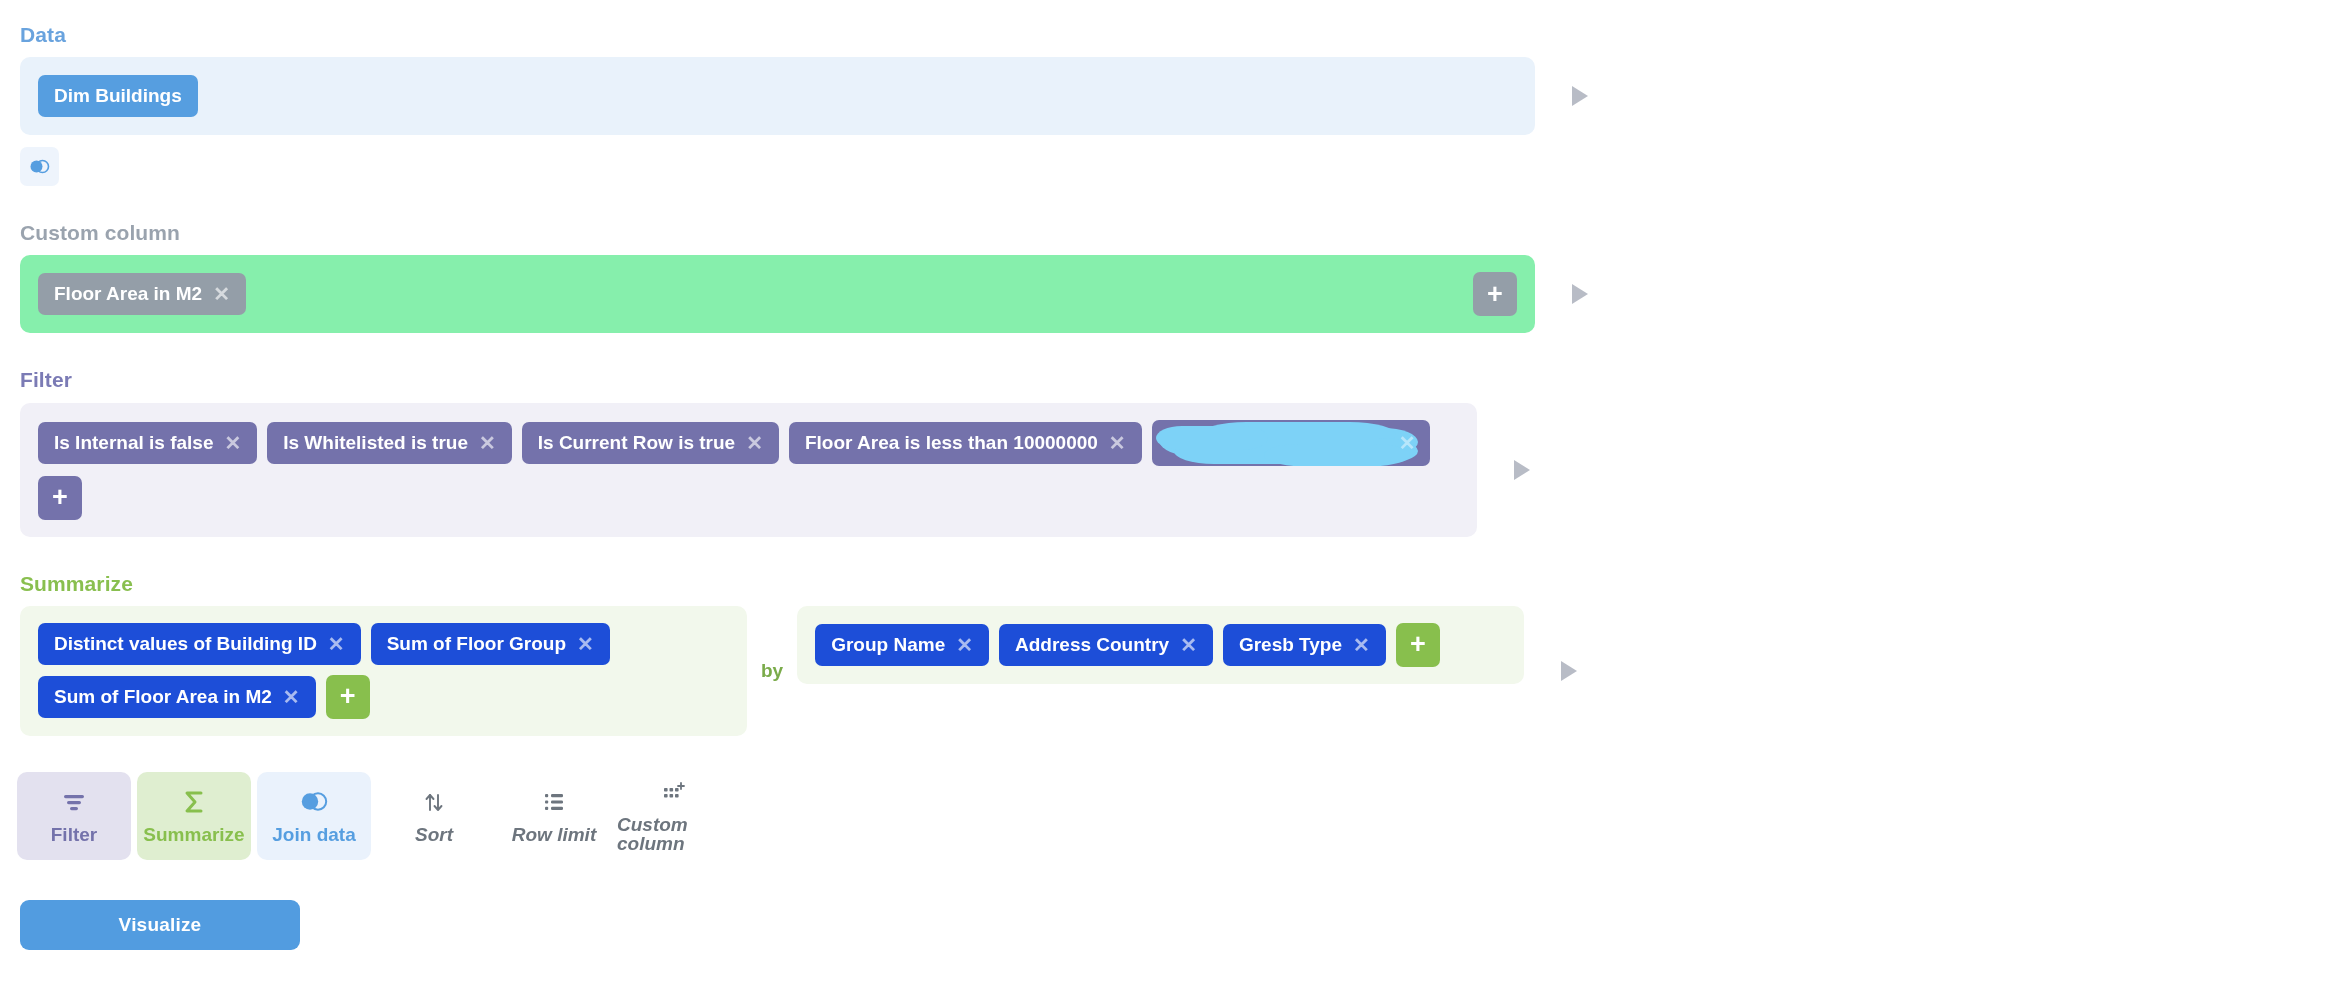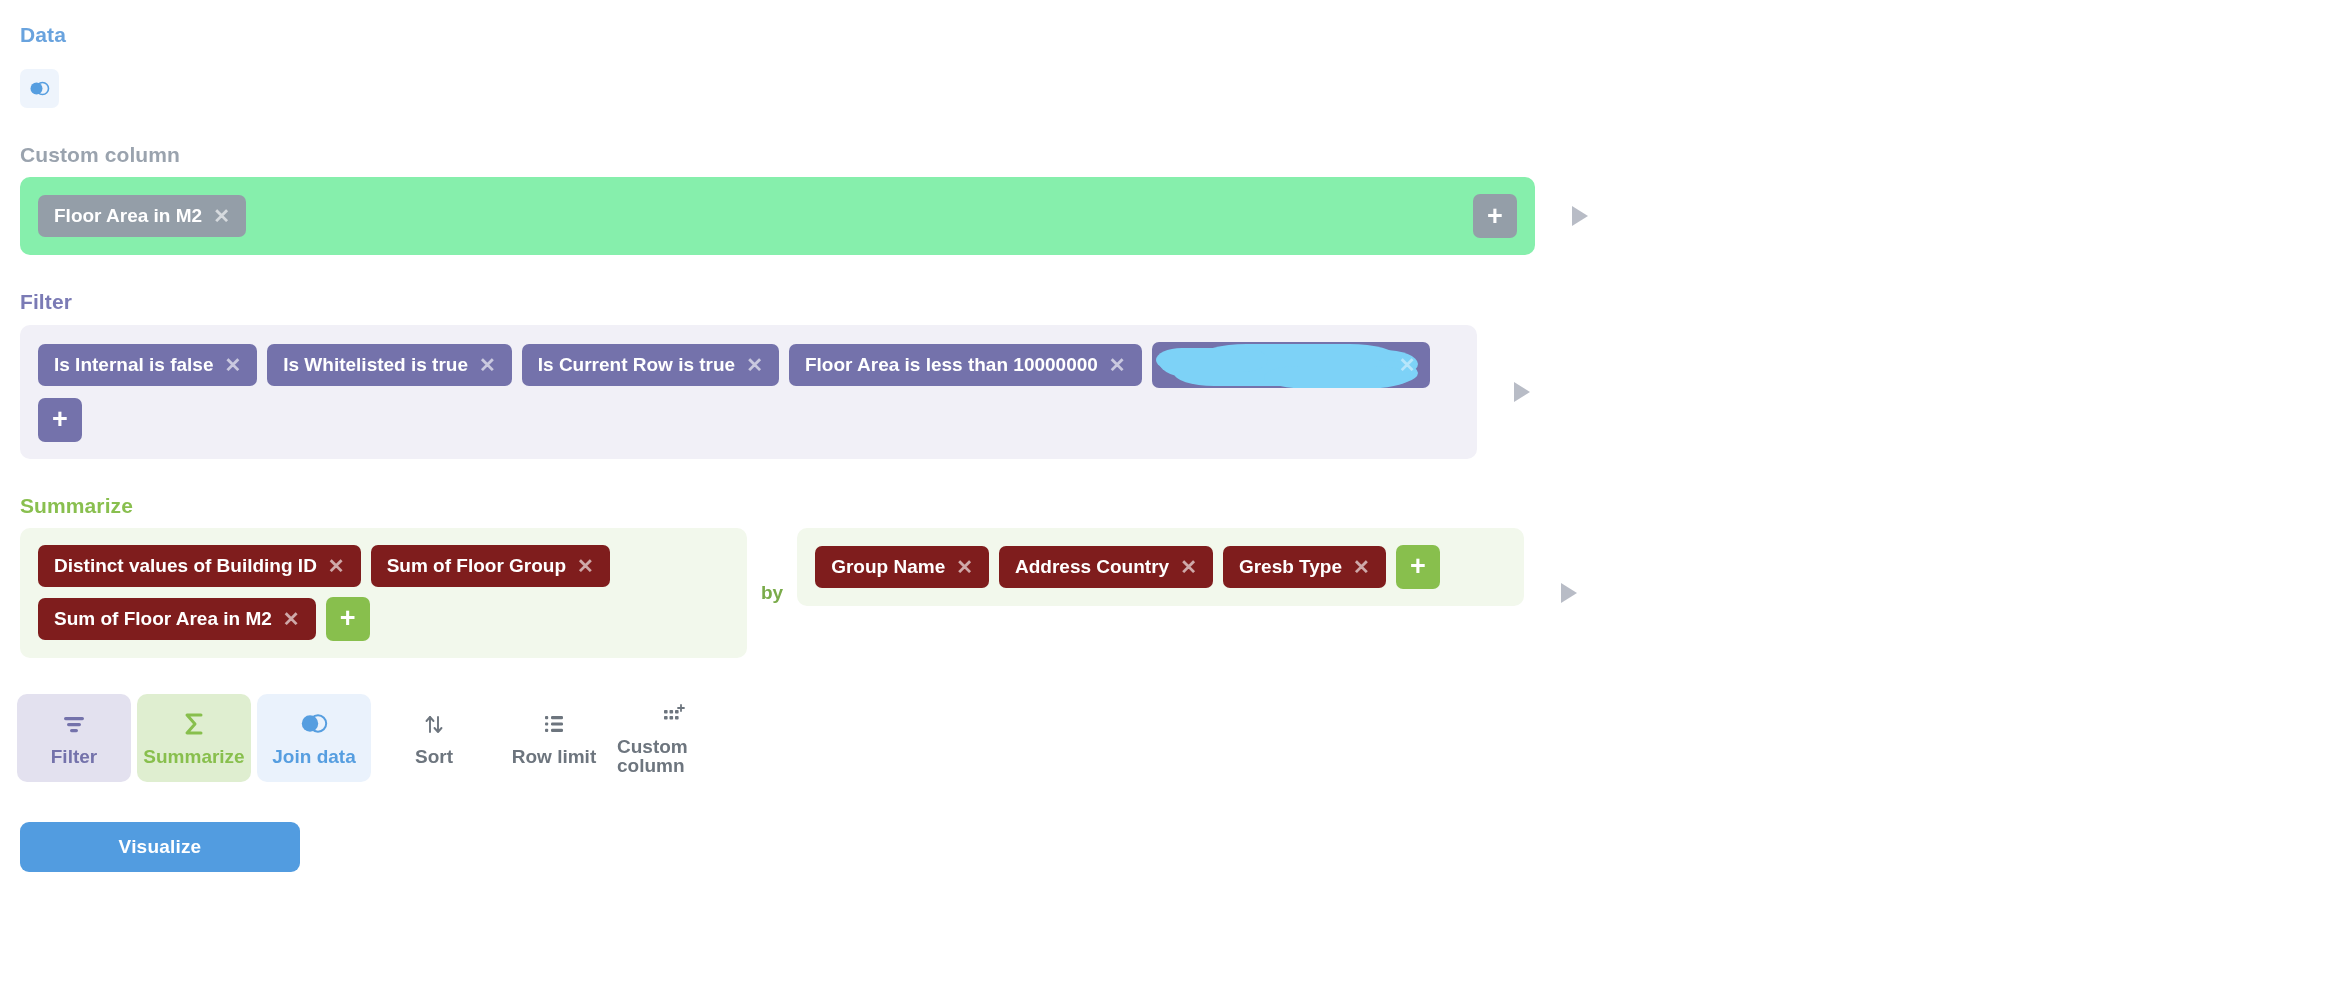--- a/index.html
+++ b/index.html
@@ -77,21 +77,21 @@
   .chip .x {
     font-size: 20px;
     font-weight: bold;
     color: rgba(255,255,255,.62);
     line-height: 1;
     cursor: pointer;
   }
   .chip-blue   { background: #569ee0; }
   .chip-gray   { background: #949ea8; }
   .chip-purple { background: #7472ab; }
-  .chip-green  { background: #7f1d1d; }
+  .chip-green  { background: #1d4ed8; }
 
   .plus {
     display: inline-flex;
     align-items: center;
     justify-content: center;
     width: 44px;
     height: 44px;
     border-radius: 7px;
     color: #fff;
     font-size: 27px;
@@ -197,21 +197,21 @@
     font-size: 19px;
     font-weight: bold;
     line-height: 1;
   }
   .ab-filter    { background: #e3e1ef; }
   .ab-filter    .a-label { color: #7472ab; }
   .ab-summarize { background: #dfeed0; }
   .ab-summarize .a-label { color: #88bf4d; }
   .ab-join      { background: #eaf2fc; }
   .ab-join      .a-label { color: #569ee0; }
-  .ab-plain     { background: transparent; }
+  .ab-plain     { background: transparent; font-style: italic; }
   .ab-plain     .a-label { color: #6d757e; }
   .action-icon { height: 28px; display: flex; align-items: center; justify-content: center; }
 
   
   .visualize-wrap { padding-left: 20px; margin-top: 40px; }
   .visualize-btn {
     width: 280px;
     height: 50px;
     background: #529ce0;
     border: none;
@@ -224,20 +224,32 @@
     letter-spacing: .2px;
   }
 </style>
 </head>
 <body>
 
 <div class="notebook">
 
   <div class="step">
     <div class="step-label lbl-data">Data</div>
+    <div class="step-row">
+      <div class="panel data">
+        <span class="chip chip-blue">
+          <span>Dim Buildings</span>
+        </span>
+      </div>
+      <div class="preview-btn">
+        <svg width="22" height="24" viewBox="0 0 22 24">
+          <path d="M3 2 L19 12 L3 22 Z" fill="#b8bcc6"></path>
+        </svg>
+      </div>
+    </div>
     <div class="join-btn">
       <svg width="21" height="15" viewBox="0 0 21 15">
         <circle cx="7.5" cy="7.5" r="6" fill="#569ee0"></circle>
         <circle cx="13.5" cy="7.5" r="6" fill="none" stroke="#569ee0" stroke-width="1.6"></circle>
       </svg>
     </div>
   </div>
 
   <div class="gap-md"></div>
 

